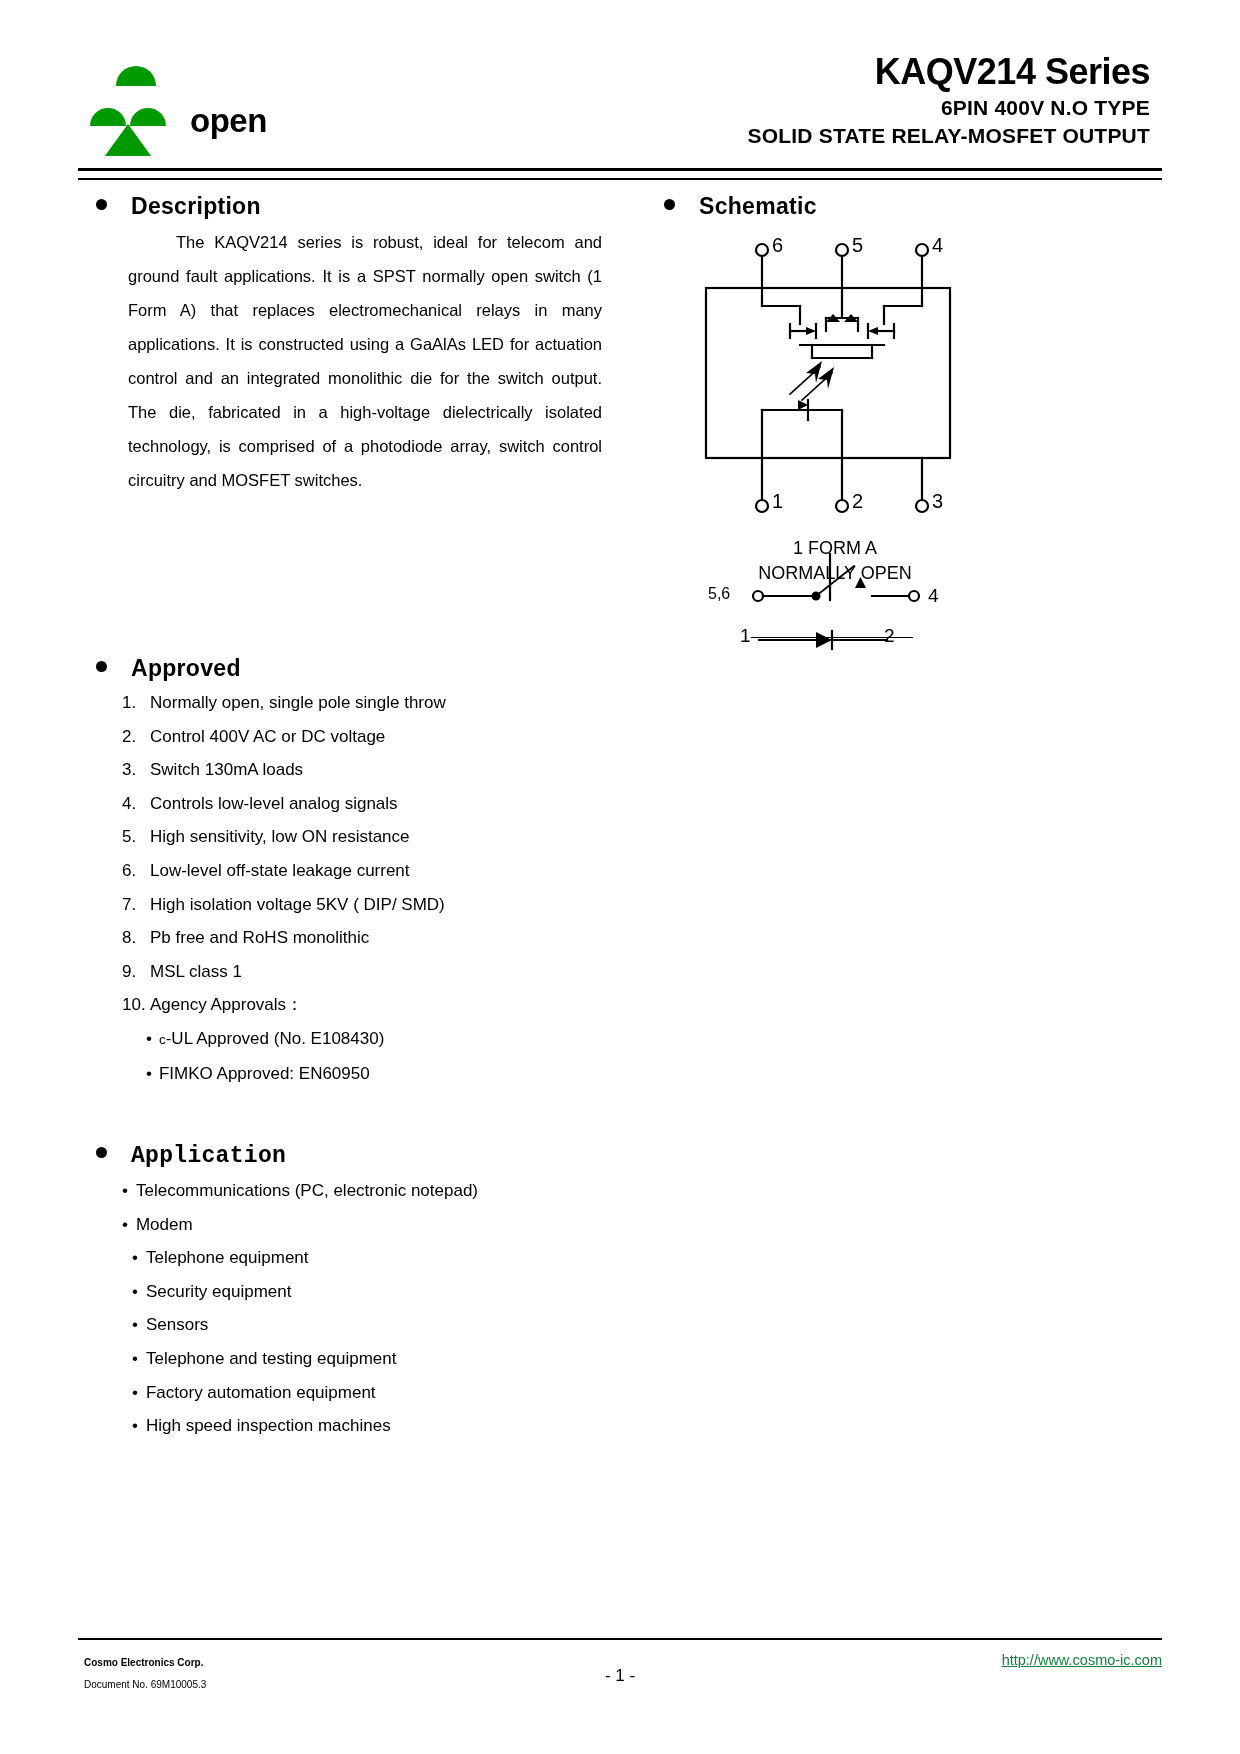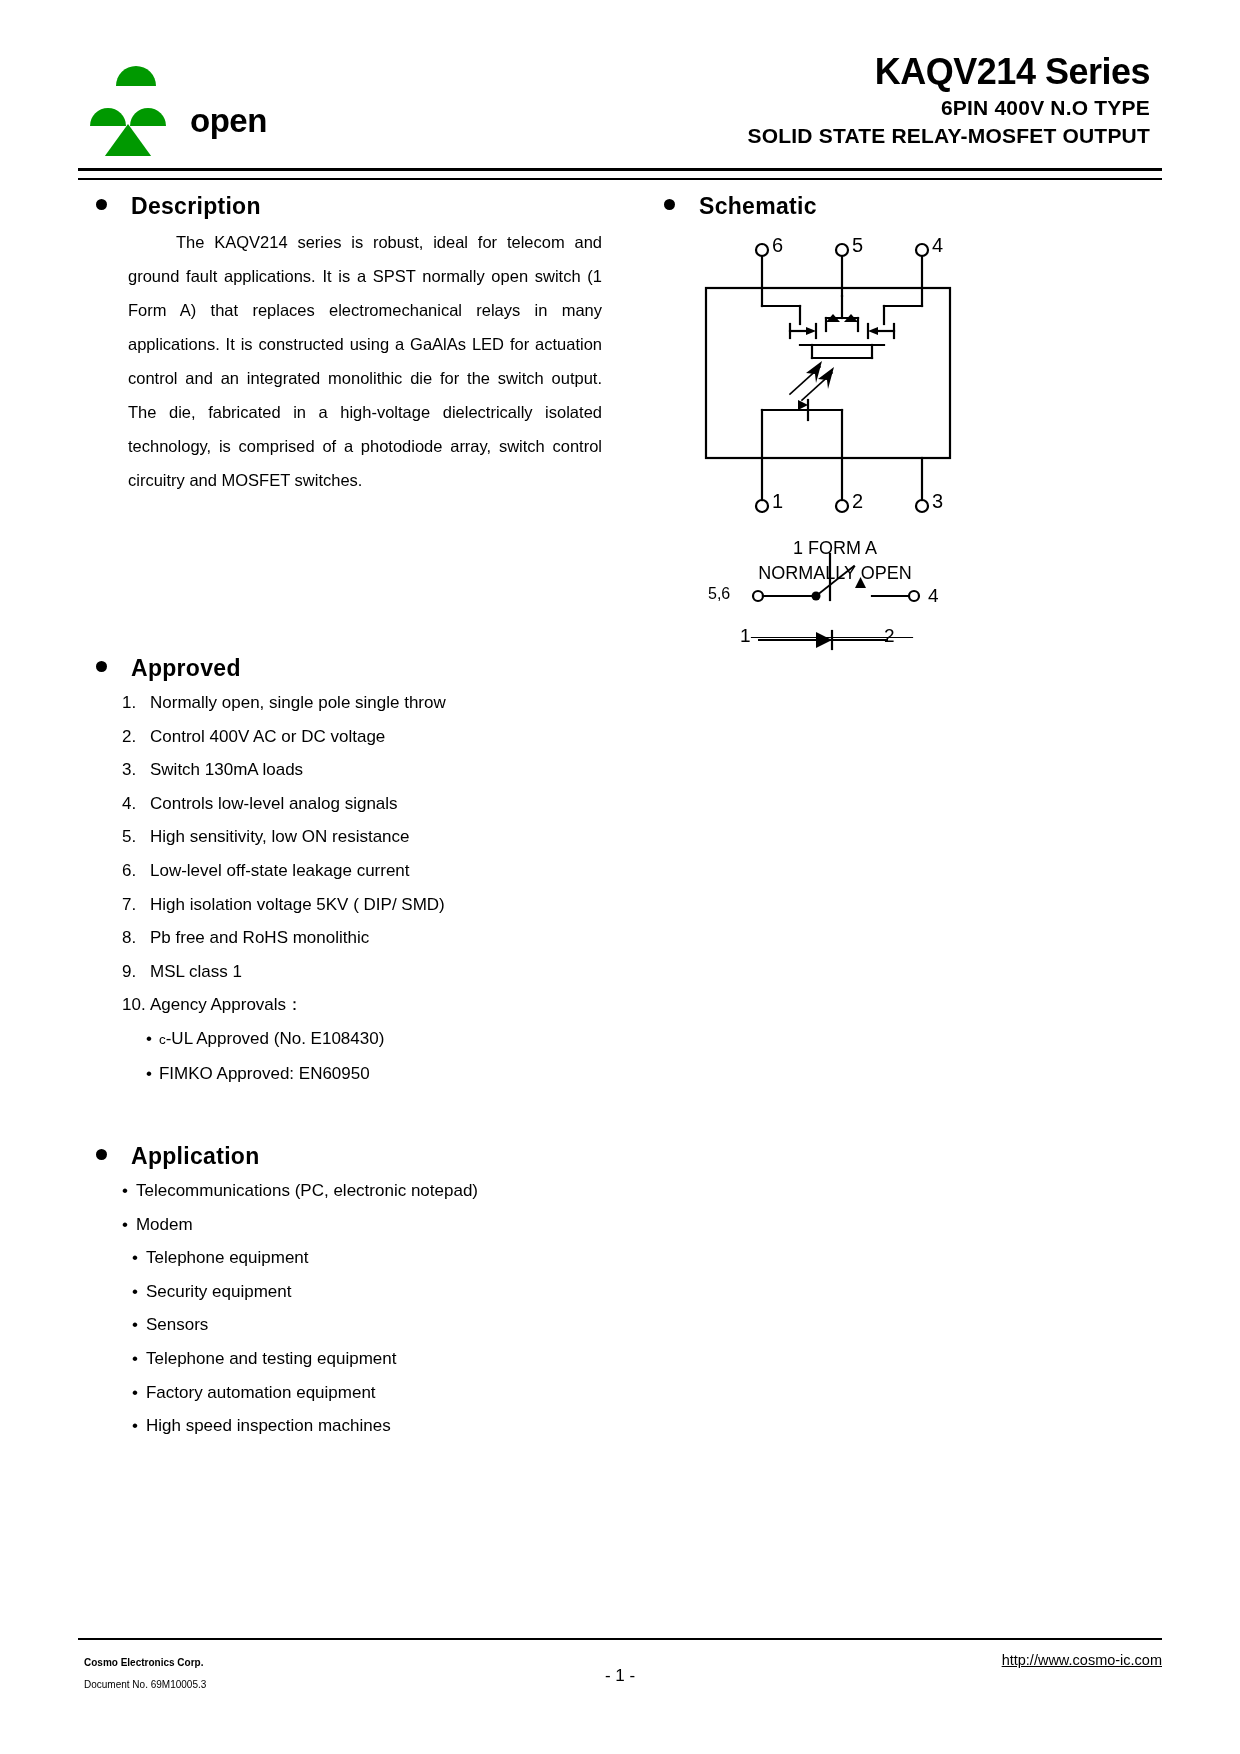--- a/index.html
+++ b/index.html
@@ -147,21 +147,21 @@
     text-align: left;
   }
   .features-list .f-num.wide { width: 28px; }
   .sub-appr {
     margin-left: 24px;
   }
   .sub-appr .b { margin-right: 7px; }
   .small-c { font-size: 13.5px; }
 
   
-  #application-heading { left: 96px; top: 1143px; }
+  #application-heading { left: 96px; top: 1143px; font-family: Liberation Mono, monospace; }
   .app-list {
     position: absolute;
     left: 122px;
     top: 1174px;
     width: 600px;
     font-size: 17px;
     line-height: 33.6px;
   }
   .app-list .a-item { white-space: nowrap; }
   .app-list .a-b { margin-right: 8px; }
@@ -196,21 +196,21 @@
     right: 0;
     top: 22px;
     text-align: center;
     font-size: 17px;
   }
   .foot-right {
     position: absolute;
     right: 0;
     top: 8px;
     font-size: 14.5px;
-    color: #000000;
+    color: #15803d;
     text-decoration: underline;
   }
 </style>
 </head>
 <body>
 
 <div class="page">
 
   <div class="header">
 

